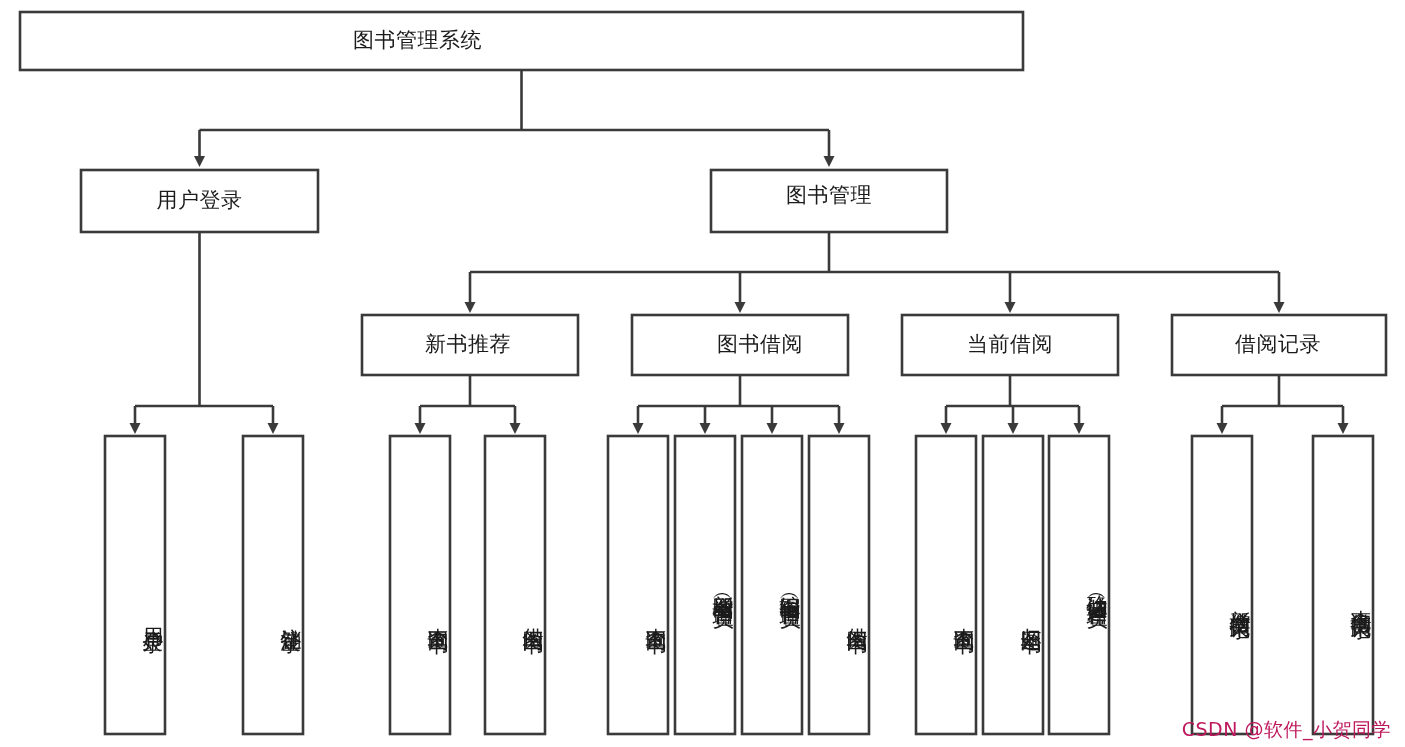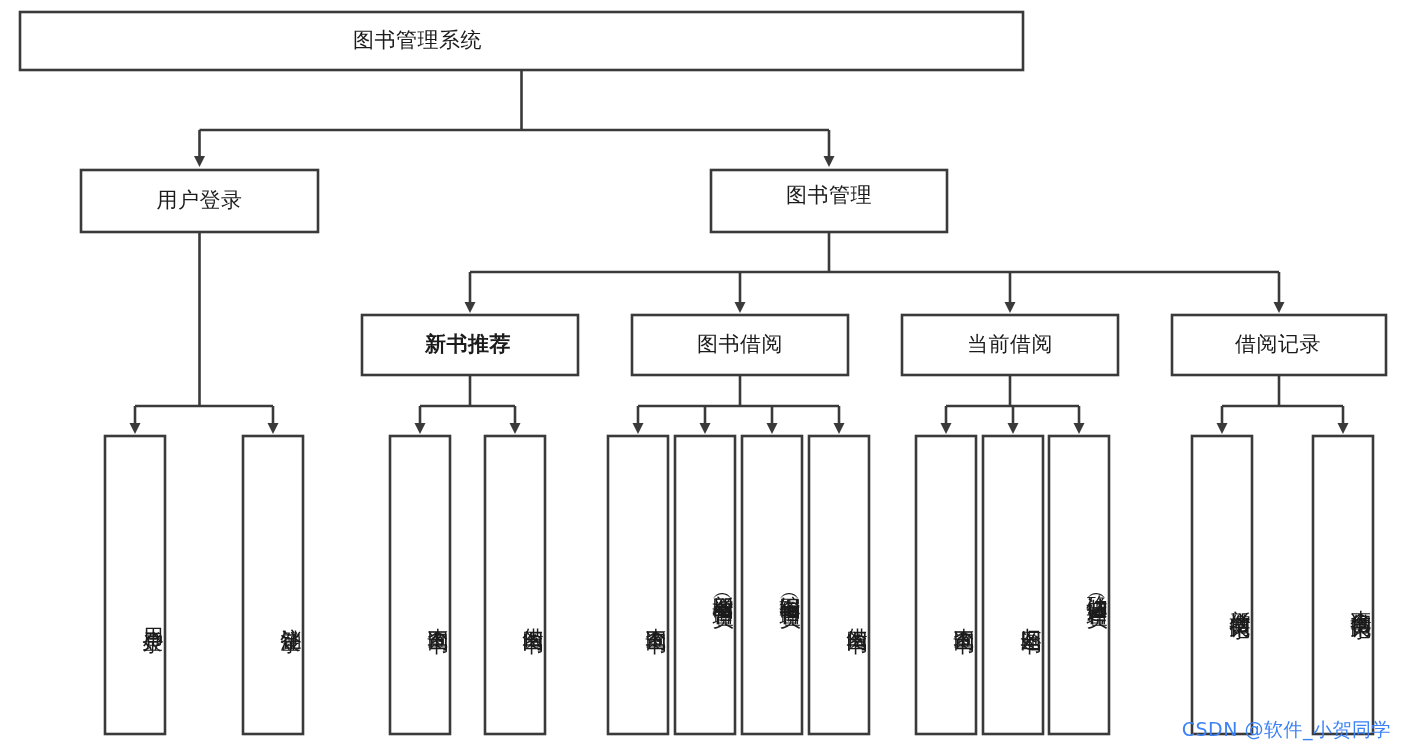--- a/index.html
+++ b/index.html
@@ -61,21 +61,21 @@
     text-orientation: upright;
     letter-spacing: 2px;
     pointer-events: none;
     overflow: hidden;
   }
   .watermark {
     position: absolute;
     right: 14px;
     bottom: 4px;
     font-size: 19px;
-    color: #3b82f6;
+    color: #be185d;
     letter-spacing: 0.5px;
     white-space: nowrap;
     pointer-events: none;
   }
 </style>
 </head>
 <body>
 
 <div id="canvas">
 
@@ -163,22 +163,22 @@
     <rect class="node-rect" x="1049" y="436" width="60" height="298"></rect>
     <rect class="node-rect" x="1192" y="436" width="60" height="298"></rect>
     <rect class="node-rect" x="1313" y="436" width="60" height="298"></rect>
   </svg>
 
   <div class="node-label-h" style="left:20px; top:12px; width:795px; height:58px;">图书管理系统</div>
 
   <div class="node-label-h" style="left:81px; top:170px; width:237px; height:62px;">用户登录</div>
   <div class="node-label-h" style="left:711px; top:170px; width:236px; height:51px;">图书管理</div>
 
-  <div class="node-label-h" style="left:362px; top:315px; width:212px; height:60px;font-weight:bold;">新书推荐</div>
-  <div class="node-label-h" style="left:632px; top:315px; width:216px; height:60px;">图书借阅</div>
+  <div class="node-label-h" style="left:362px; top:315px; width:212px; height:60px;">新书推荐</div>
+  <div class="node-label-h" style="left:632px; top:315px; width:216px; height:60px;padding-left:20px;">图书借阅</div>
   <div class="node-label-h" style="left:902px; top:315px; width:216px; height:60px;border-radius:14px;">当前借阅</div>
   <div class="node-label-h" style="left:1172px; top:315px; width:212px; height:60px;">借阅记录</div>
 
   <div class="node-label-v" style="left:105px; top:500px; width:60px; height:230px;">用户登录</div>
   <div class="node-label-v" style="left:243px; top:500px; width:60px; height:230px;">注销登录</div>
   <div class="node-label-v" style="left:390px; top:500px; width:60px; height:230px;">查询图书</div>
   <div class="node-label-v" style="left:485px; top:500px; width:60px; height:230px;">借阅图书</div>
   <div class="node-label-v" style="left:608px; top:500px; width:60px; height:230px;">查询图书</div>
   <div class="node-label-v" style="left:675px; top:443px; width:60px; height:288px;">新增图书（管理员）</div>
   <div class="node-label-v" style="left:742px; top:443px; width:60px; height:288px;">编辑图书（管理员）</div>

